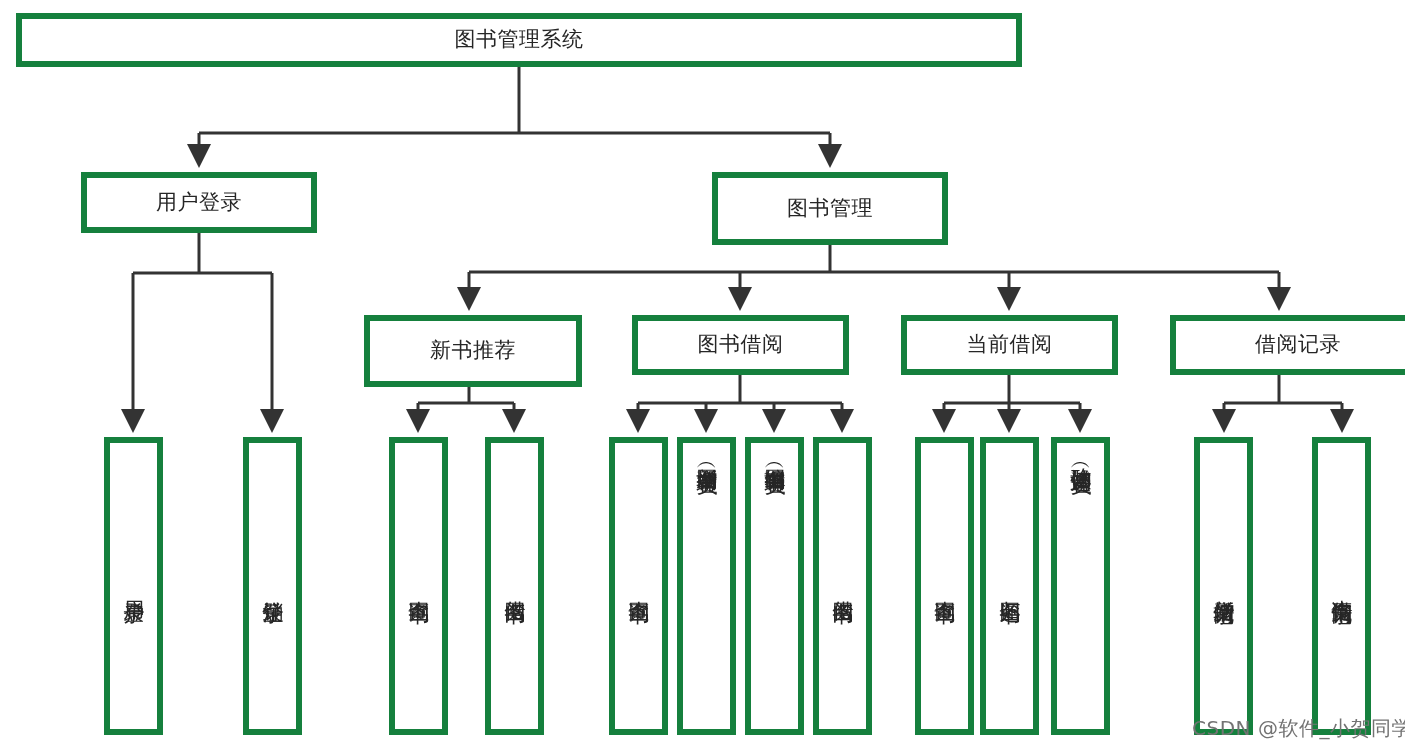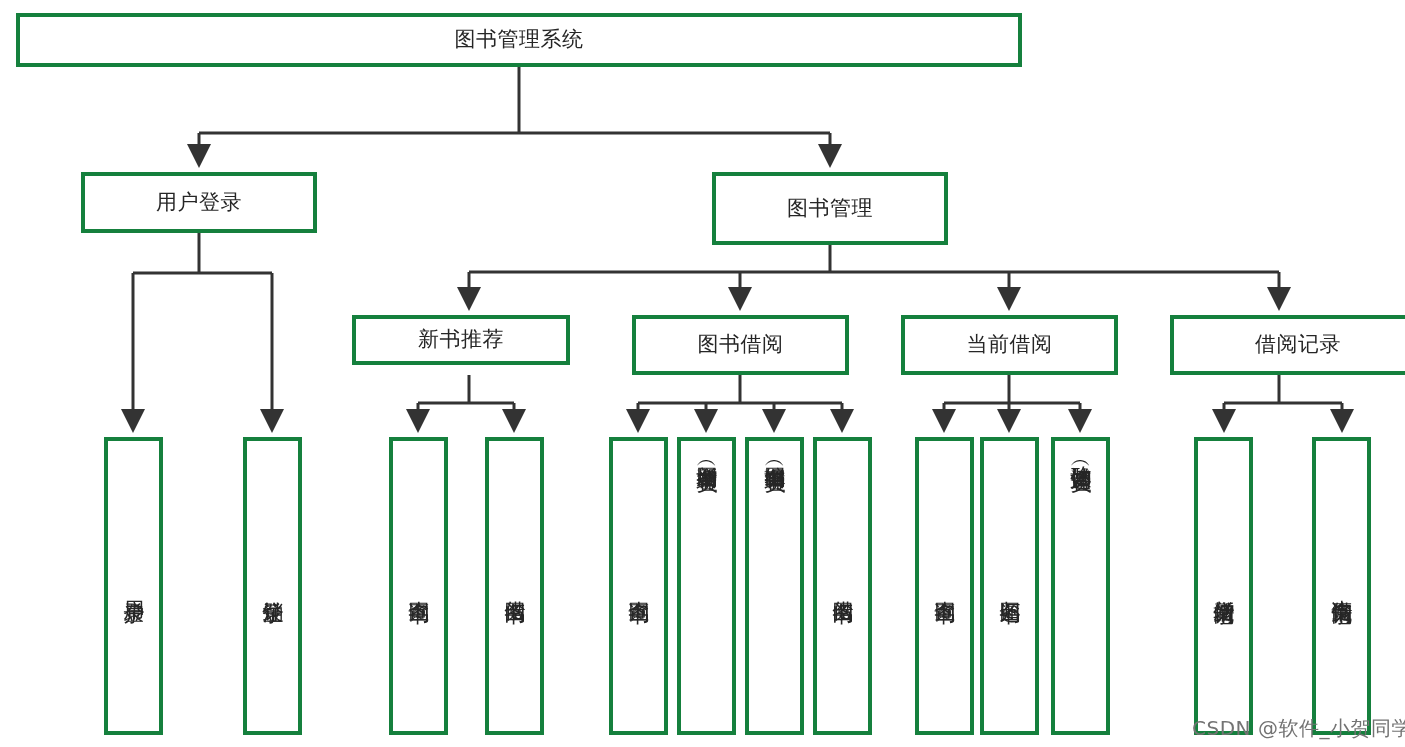--- a/index.html
+++ b/index.html
@@ -22,21 +22,21 @@
     left: 0;
     top: 0;
     width: 1405px;
     height: 747px;
     pointer-events: none;
   }
   .node {
     position: absolute;
     box-sizing: border-box;
     background: #ffffff;
-    border: 4px solid #15803d;
+    border: 6px solid #15803d;
     display: flex;
     align-items: center;
     justify-content: center;
     color: #262626;
   }
   .node.horiz .label {
     writing-mode: horizontal-tb;
     font-size: 21px;
     line-height: 1.1;
     letter-spacing: 0.5px;
@@ -126,21 +126,21 @@
     <span class="label">图书管理系统</span>
   </div>
 
   <div class="node horiz" style="left:81px; top:172px; width:236px; height:61px;">
     <span class="label">用户登录</span>
   </div>
   <div class="node horiz" style="left:712px; top:172px; width:236px; height:73px;">
     <span class="label">图书管理</span>
   </div>
 
-  <div class="node horiz" style="left:352px; top:315px; width:218px; height:50px;">
+  <div class="node horiz" style="left:364px; top:315px; width:218px; height:72px;">
     <span class="label">新书推荐</span>
   </div>
   <div class="node horiz" style="left:901px; top:315px; width:217px; height:60px;">
     <span class="label">当前借阅</span>
   </div>
   <div class="node horiz" style="left:632px; top:315px; width:217px; height:60px;">
     <span class="label">图书借阅</span>
   </div>
   <div class="node horiz" style="left:1170px; top:315px; width:256px; height:60px;">
     <span class="label">借阅记录</span>

